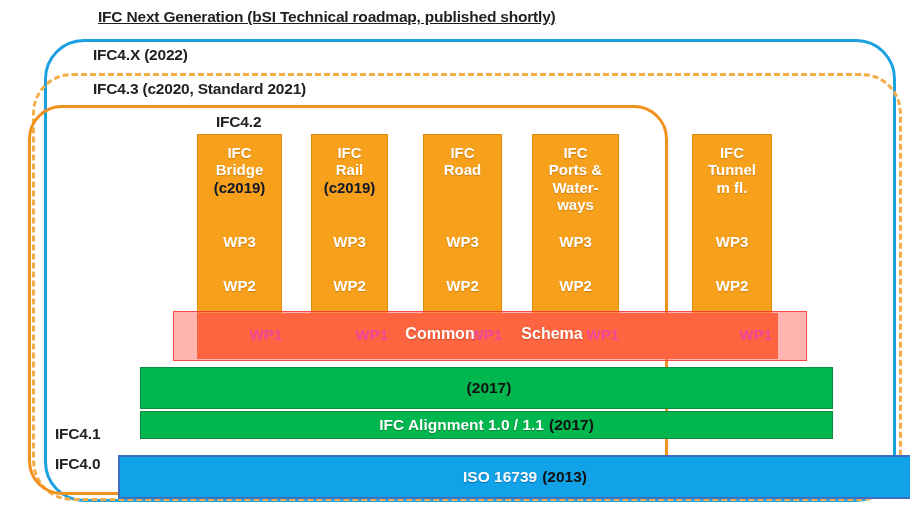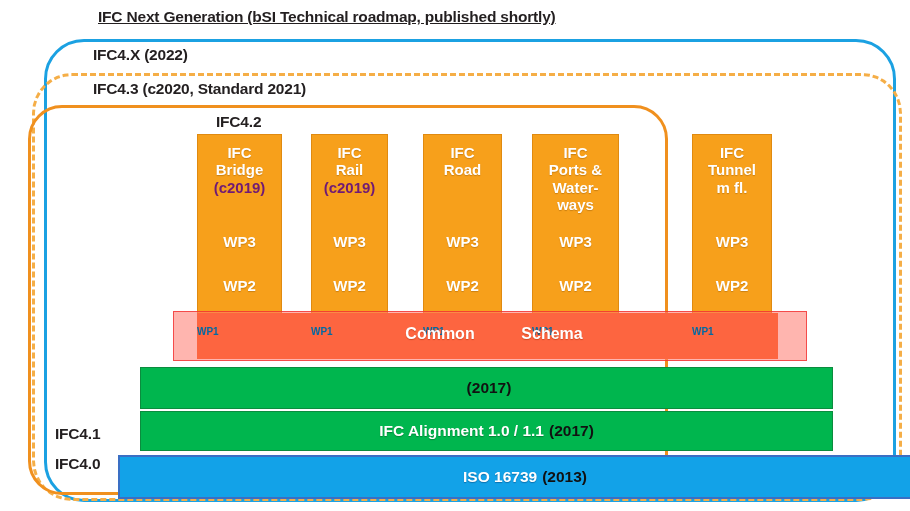--- a/index.html
+++ b/index.html
@@ -43,21 +43,21 @@
     align-items:center;
     color:#ffffff;
     font-weight:700;
     font-size:15px;
     line-height:1.15;
     text-shadow:0 1px 1px rgba(120,70,0,.35);
     z-index:3;
   }
   .col .title{margin-top:9px;text-align:center;padding:0 2px;}
   .col .title div{white-space:nowrap;}
-  .col .yr{color:#701a75;text-shadow:none;}
+  .col .yr{color:#0f172a;text-shadow:none;}
   .col .wp3{position:absolute;top:98px;left:0;right:0;text-align:center;}
   .col .wp2{position:absolute;top:142px;left:0;right:0;text-align:center;}
 
   #col-bridge{left:197px;width:85px;height:220px;}
   #col-rail{left:311px;width:77px;height:220px;}
   #col-road{left:423px;width:79px;height:220px;}
   #col-ports{left:532px;width:87px;height:220px;}
   #col-tunnel{left:692px;width:80px;height:220px;}
 
   
@@ -67,43 +67,43 @@
   }
   #wp1-pink{
     position:absolute;left:173px;top:311px;width:634px;height:50px;
     box-sizing:border-box;
     background:rgba(255,120,110,.55);
     border:1.5px solid rgba(240,40,40,.75);
     z-index:5;
   }
   .wp1-lab{
     position:absolute;top:326px;
-    color:#0369a1;font-weight:700;font-size:10px;z-index:6;
-    text-align:left;white-space:nowrap;
+    color:#ec4899;font-weight:700;font-size:15px;z-index:6;
+    text-align:right;white-space:nowrap;
   }
   .cs-lab{
     position:absolute;top:325px;
     color:#ffffff;font-weight:700;font-size:16px;z-index:7;
     text-align:center;white-space:nowrap;
     text-shadow:0 1px 1px rgba(150,40,0,.45);
   }
 
   
   .bar{
     position:absolute;box-sizing:border-box;
     display:flex;align-items:center;justify-content:center;
     color:#ffffff;font-weight:700;font-size:15.5px;
     text-shadow:0 1px 1px rgba(0,60,20,.4);
     z-index:2;
   }
   .bar .yr{color:#111111;text-shadow:none;margin-left:5px;}
   .bar-green{background:#00B64E;border:1px solid #0B8C3E;}
   .bar-blue{background:#12A2E8;border:2px solid #3A6FC4;text-shadow:0 1px 1px rgba(0,40,90,.4);}
   #bar-arch{left:140px;top:367px;width:693px;height:42px;}
-  #bar-align{left:140px;top:411px;width:693px;height:40px;}
+  #bar-align{left:140px;top:411px;width:693px;height:28px;}
   #bar-iso{left:118px;top:455px;width:814px;height:44px;}
 </style>
 </head>
 <body>
 
 <div id="stage">
 
   <div class="shell" id="shell-blue"></div>
   <div class="shell" id="shell-dashed"></div>
   <div class="shell" id="shell-orange"></div>

